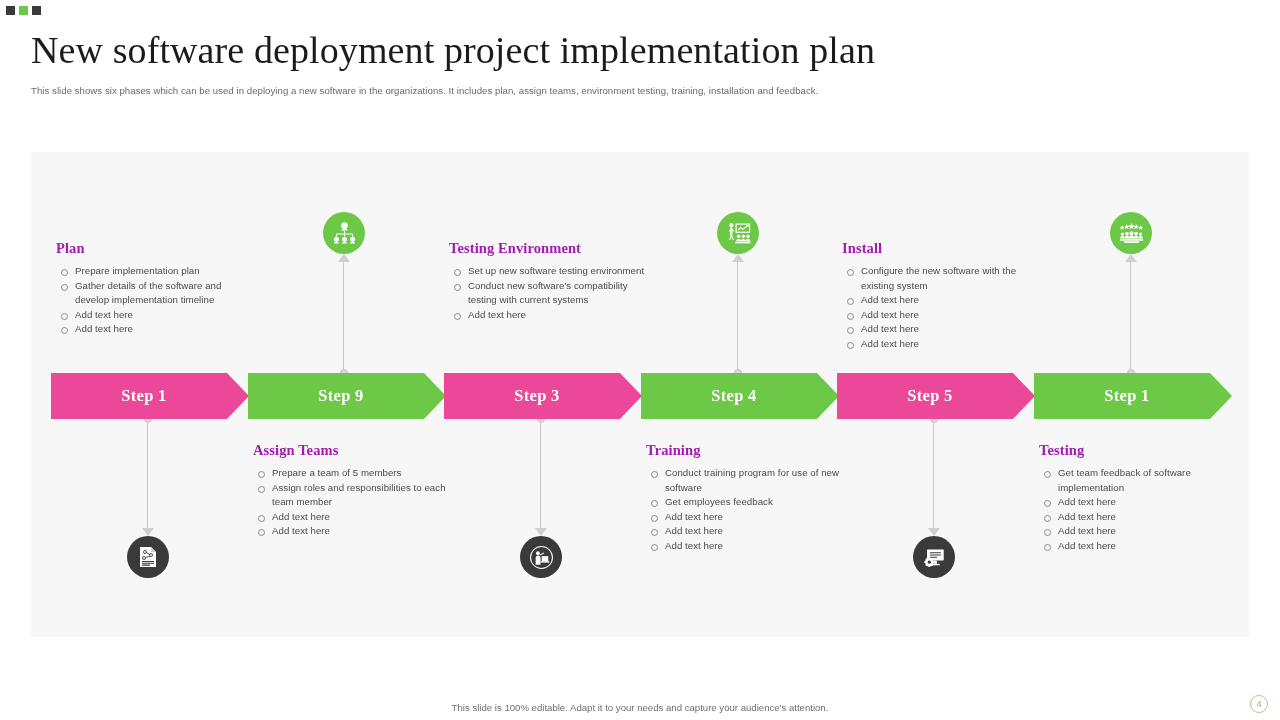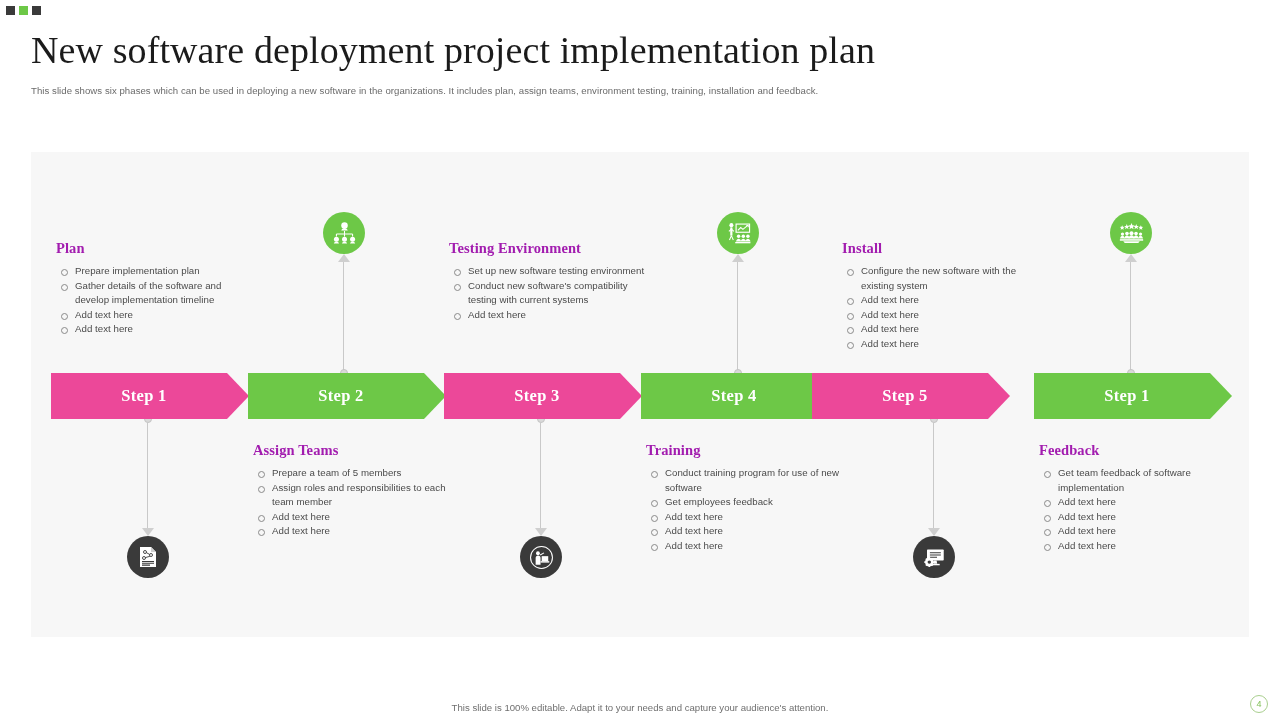--- a/index.html
+++ b/index.html
@@ -167,21 +167,21 @@
       <circle cx="4.6" cy="19" r="2.6" fill="#fff"></circle>
       <path d="M1.9 23.3c.4-1.4 1.4-2.1 2.7-2.1s2.3.7 2.7 2.1z" fill="#fff"></path>
       <circle cx="13" cy="19" r="2.6" fill="#fff"></circle>
       <path d="M10.3 23.3c.4-1.4 1.4-2.1 2.7-2.1s2.3.7 2.7 2.1z" fill="#fff"></path>
       <circle cx="21.4" cy="19" r="2.6" fill="#fff"></circle>
       <path d="M18.7 23.3c.4-1.4 1.4-2.1 2.7-2.1s2.3.7 2.7 2.1z" fill="#fff"></path>
     </svg>
         </span>
            </div>
       <div class="chev green" style="left:248px; top:373px; width:198px; height:46px;">
-             <span>Step 2</span>
+             <span>Step 9</span>
            </div>
       <div class="block" style="left:253px; top:442px; width:200px;">
              <h3>Assign Teams</h3>
              <ul>
           <li>Prepare a team of 5 members</li>
           <li>Assign roles and responsibilities to each team member</li>
           <li>Add text here</li>
           <li>Add text here</li>
         </ul>
            </div>
@@ -259,21 +259,21 @@
       <rect x="5.2" y="4.6" width="17.4" height="11.6" rx="0.8" fill="#fff"></rect>
       <path d="M8.2 8h11.4M8.2 10.4h11.4M8.2 12.8h7.4" stroke="#3a3a3a" stroke-width="1.1"></path>
       <path d="M12.6 16.2h2.6l.6 3.4h-3.8z" fill="#fff"></path>
       <rect x="9.4" y="19.6" width="9" height="1.5" fill="#fff"></rect>
       <circle cx="7.6" cy="17.8" r="4.5" fill="#fff"></circle>
       <circle cx="7.6" cy="17.8" r="1.8" fill="#3a3a3a"></circle>
       <path d="M7.6 12.6v1.6M7.6 21.4v1.6M2.4 17.8h1.6M11.2 17.8h1.6M4 14.2l1.1 1.1M10.1 20.3l1.1 1.1M11.2 14.2l-1.1 1.1M5.1 20.3L4 21.4" stroke="#fff" stroke-width="1.6"></path>
     </svg>
         </span>
            </div>
-      <div class="chev dark" style="left:812px; top:373px; width:198px; height:46px;">
+      <div class="chev dark" style="left:837px; top:373px; width:198px; height:46px;">
              <span>Step 5</span>
            </div>
       <div class="block" style="left:842px; top:240px; width:200px;">
              <h3>Install</h3>
              <ul>
           <li>Configure the new software with the existing system</li>
           <li>Add text here</li>
           <li>Add text here</li>
           <li>Add text here</li>
           <li>Add text here</li>
@@ -308,21 +308,21 @@
       </g>
       <rect x="0.9" y="18.9" width="24.2" height="1.6" fill="#fff"></rect>
       <path d="M4.4 21.1h17.2l-1.6 1.8H6z" fill="#fff"></path>
     </svg>
         </span>
            </div>
       <div class="chev green" style="left:1034px; top:373px; width:198px; height:46px;">
              <span>Step 1</span>
            </div>
       <div class="block" style="left:1039px; top:442px; width:200px;">
-             <h3>Feedback</h3>
+             <h3>Testing</h3>
              <ul>
           <li>Get team feedback of software implementation</li>
           <li>Add text here</li>
           <li>Add text here</li>
           <li>Add text here</li>
           <li>Add text here</li>
         </ul>
            </div>
     </div>
 

